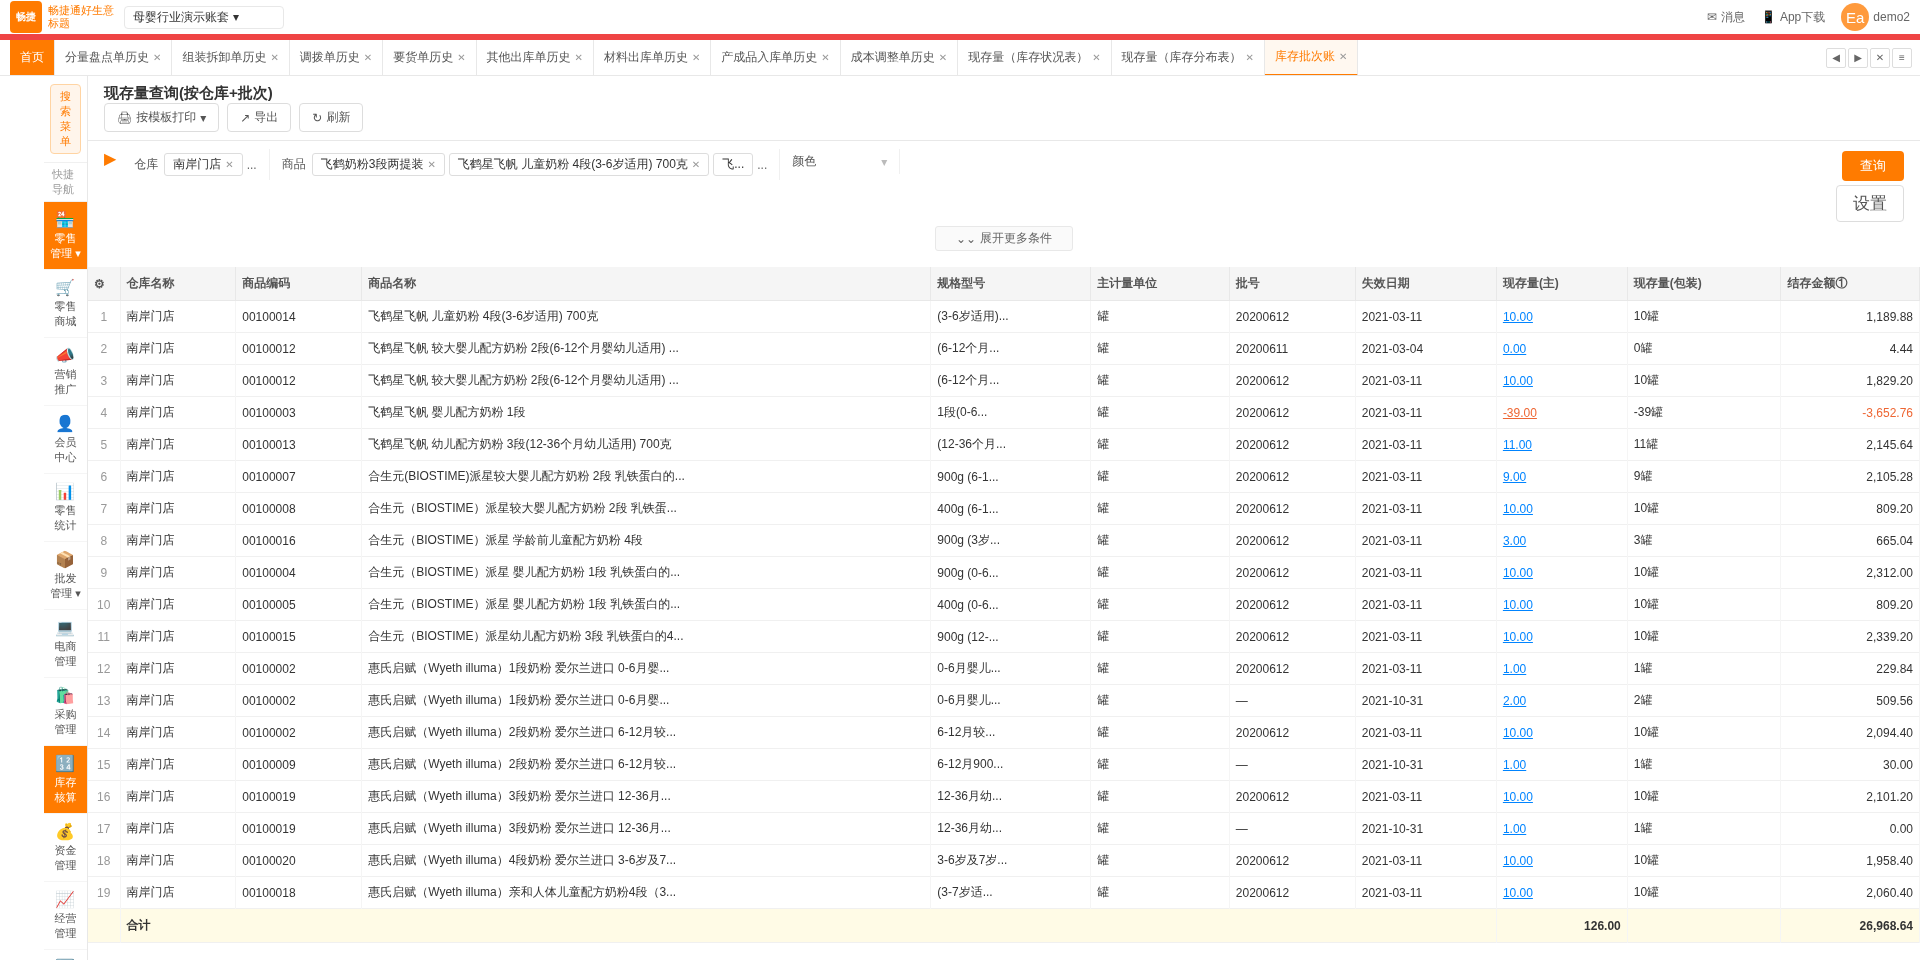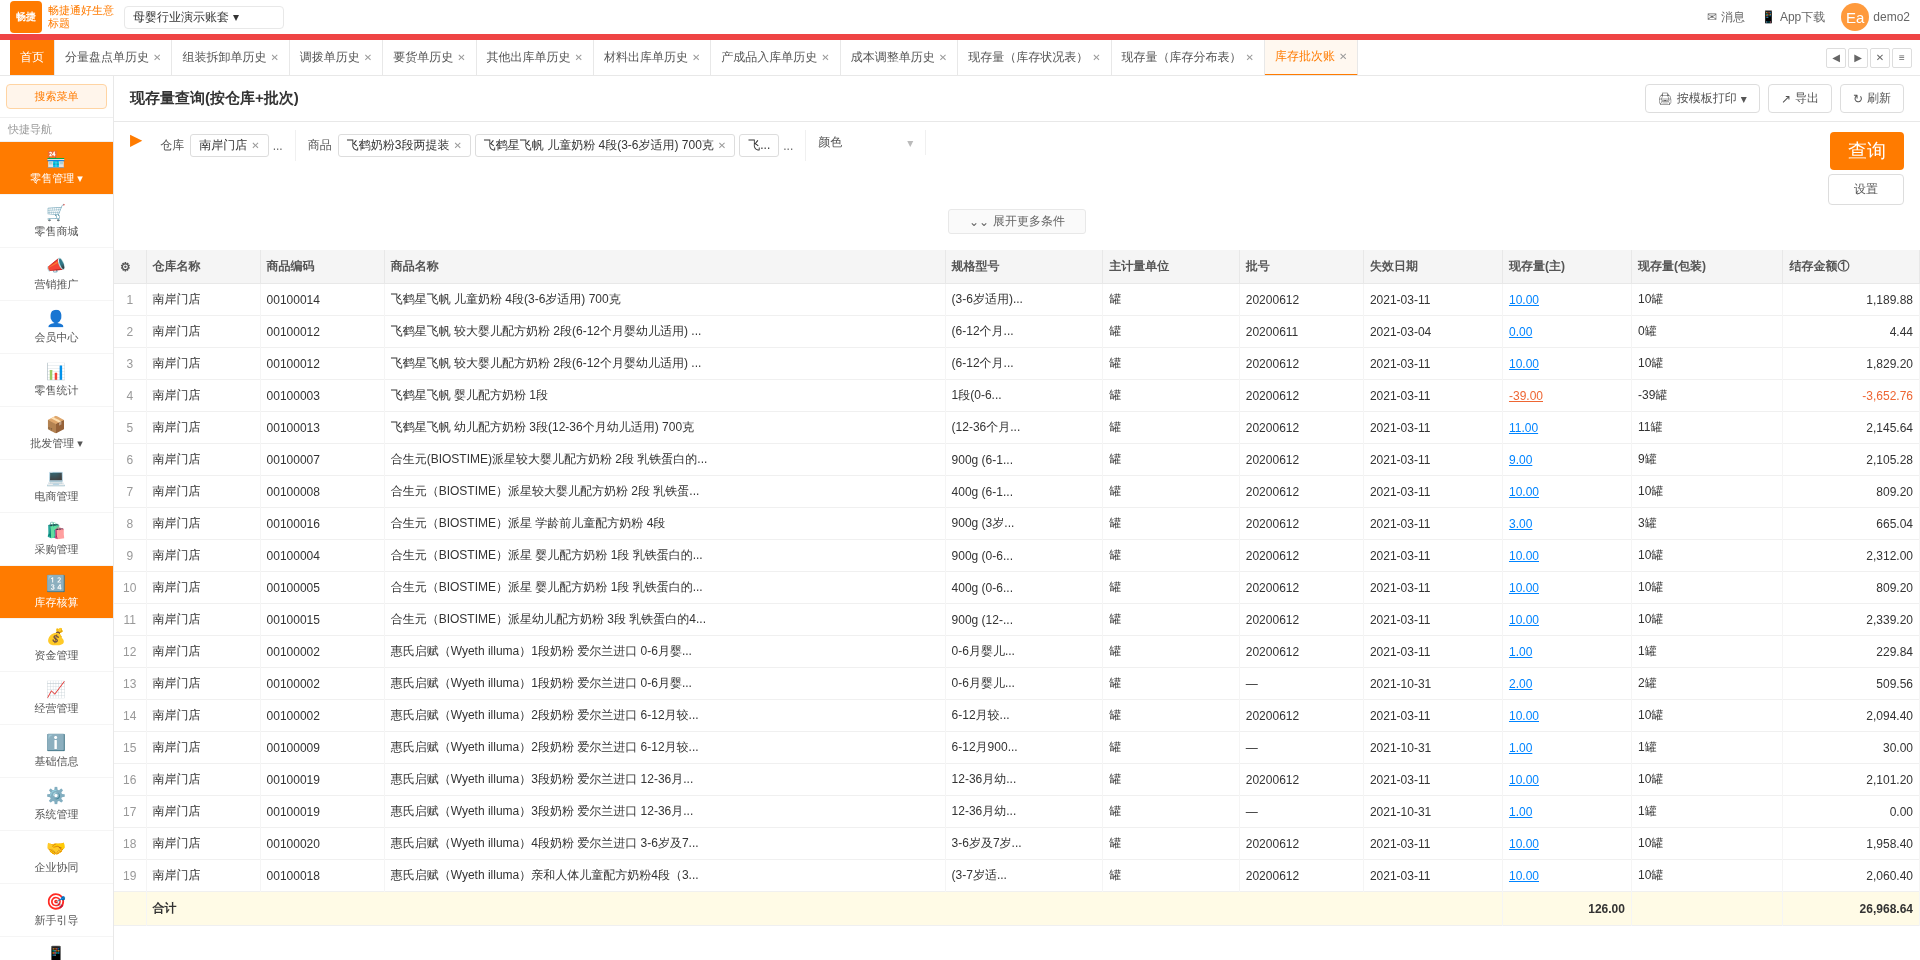--- a/index.html
+++ b/index.html
@@ -41,38 +41,38 @@
     .tab-item.active { color: #ff7b00; border-bottom: 2px solid #ff7b00; background: #fff8f0; }
     .tab-item.home { background: #ff7b00; color: #fff; }
     .tab-close { color: #999; font-size: 10px; cursor: pointer; }
     .tab-nav { display: flex; align-items: center; gap: 2px; margin-left: auto; padding-right: 8px; }
     .tab-nav-btn { width: 20px; height: 20px; display: flex; align-items: center; justify-content: center; cursor: pointer; color: #666; border: 1px solid #ddd; border-radius: 2px; font-size: 10px; }
 
     
     .main-layout { display: flex; height: calc(100vh - 76px); }
 
     
-    .sidebar { width: 114px; background: #fff; border-right: 1px solid #e8e8e8; display: flex; flex-direction: column; overflow-y: auto; }
+    .sidebar { width: 88px; background: #fff; border-right: 1px solid #e8e8e8; display: flex; flex-direction: column; overflow-y: auto; padding-left: 44px; }
     .sidebar-search { padding: 8px 6px; border-bottom: 1px solid #f0f0f0; }
     .sidebar-search-btn { width: 100%; background: #fff5eb; border: 1px solid #ffd4a3; border-radius: 4px; padding: 4px; text-align: center; color: #ff7b00; font-size: 11px; cursor: pointer; }
     .sidebar-nav-label { padding: 4px 8px; font-size: 11px; color: #999; border-bottom: 1px solid #f0f0f0; }
     .sidebar-item {
       padding: 8px 6px; text-align: center; cursor: pointer; border-bottom: 1px solid #f5f5f5;
       font-size: 11px; color: #555;
     }
     .sidebar-item.active { background: #ff7b00; color: #fff; }
     .sidebar-item-icon { font-size: 16px; display: block; margin-bottom: 2px; }
 
     
     .content-area { flex: 1; display: flex; flex-direction: column; overflow: hidden; background: #f5f5f5; }
 
     
     .page-header {
-      display: flex; align-items: center; justify-content: space-between;
-      padding: 8px 16px; background: #fff; border-bottom: 1px solid #e8e8e8;
+      display: flex; align-items: flex-start; justify-content: space-between;
+      padding: 8px 16px; background: #fff; border-bottom: 1px solid #e8e8e8; flex-direction: column;
     }
     .page-title { font-size: 15px; font-weight: bold; color: #333; }
     .page-actions { display: flex; align-items: center; gap: 8px; }
     .btn { padding: 5px 12px; border-radius: 4px; cursor: pointer; font-size: 12px; border: 1px solid #ddd; background: #fff; color: #555; display: flex; align-items: center; gap: 4px; }
     .btn-outline { border-color: #ddd; }
     .filter-row { display: flex; align-items: center; gap: 12px; flex-wrap: nowrap; }
     .filter-label { font-size: 12px; color: #555; white-space: nowrap; }
     .filter-tags { display: flex; align-items: center; gap: 4px; flex-wrap: wrap; }
     .filter-tag {
       background: #fff; border: 1px solid #ddd; border-radius: 3px;
@@ -95,22 +95,22 @@
     .td-red { color: #e63; }
     .td-right { text-align: right; }
     .summary-row { background: #fffbe6; font-weight: bold; }
     .summary-row td { padding: 8px 6px; }
     .row-num { color: #999; text-align: center; }
 
     
     ::-webkit-scrollbar { width: 6px; height: 6px; }
     ::-webkit-scrollbar-track { background: #f1f1f1; }
     ::-webkit-scrollbar-thumb { background: #ccc; border-radius: 3px; }
-    .right-query-btn { background: #ff7b00; color: #fff; border: none; border-radius: 4px; padding: 6px 18px; cursor: pointer; font-size: 19px; }
-    .right-setting-btn { background: #fff; color: #555; border: 1px solid #ddd; border-radius: 4px; padding: 6px 25px; cursor: pointer; font-size: 12px; }
+    .right-query-btn { background: #ff7b00; color: #fff; border: none; border-radius: 4px; padding: 6px 18px; cursor: pointer; font-size: 13px; }
+    .right-setting-btn { background: #fff; color: #555; border: 1px solid #ddd; border-radius: 4px; padding: 6px 16px; cursor: pointer; font-size: 17px; }
     .filter-block { background: #fff; padding: 8px 16px; }
     .expand-area { text-align: center; padding: 4px 0 8px; }
     .expand-area-btn { color: #666; font-size: 12px; cursor: pointer; display: inline-flex; align-items: center; gap: 4px; border: 1px solid #e8e8e8; padding: 3px 20px; border-radius: 3px; background: #fafafa; }
     .filter-cell { display: flex; align-items: center; gap: 6px; padding: 4px 12px; border-right: 1px solid #f0f0f0; }
     .filter-cell:last-child { border-right: none; }
 
     .orange-arrow { color: #ff7b00; font-size: 16px; cursor: pointer; margin-right: 6px; }
     .color-filter-area { display: flex; align-items: center; min-width: 120px; }
     .color-dropdown-arrow { color: #bbb; margin-left: auto; cursor: pointer; }
   </style>

